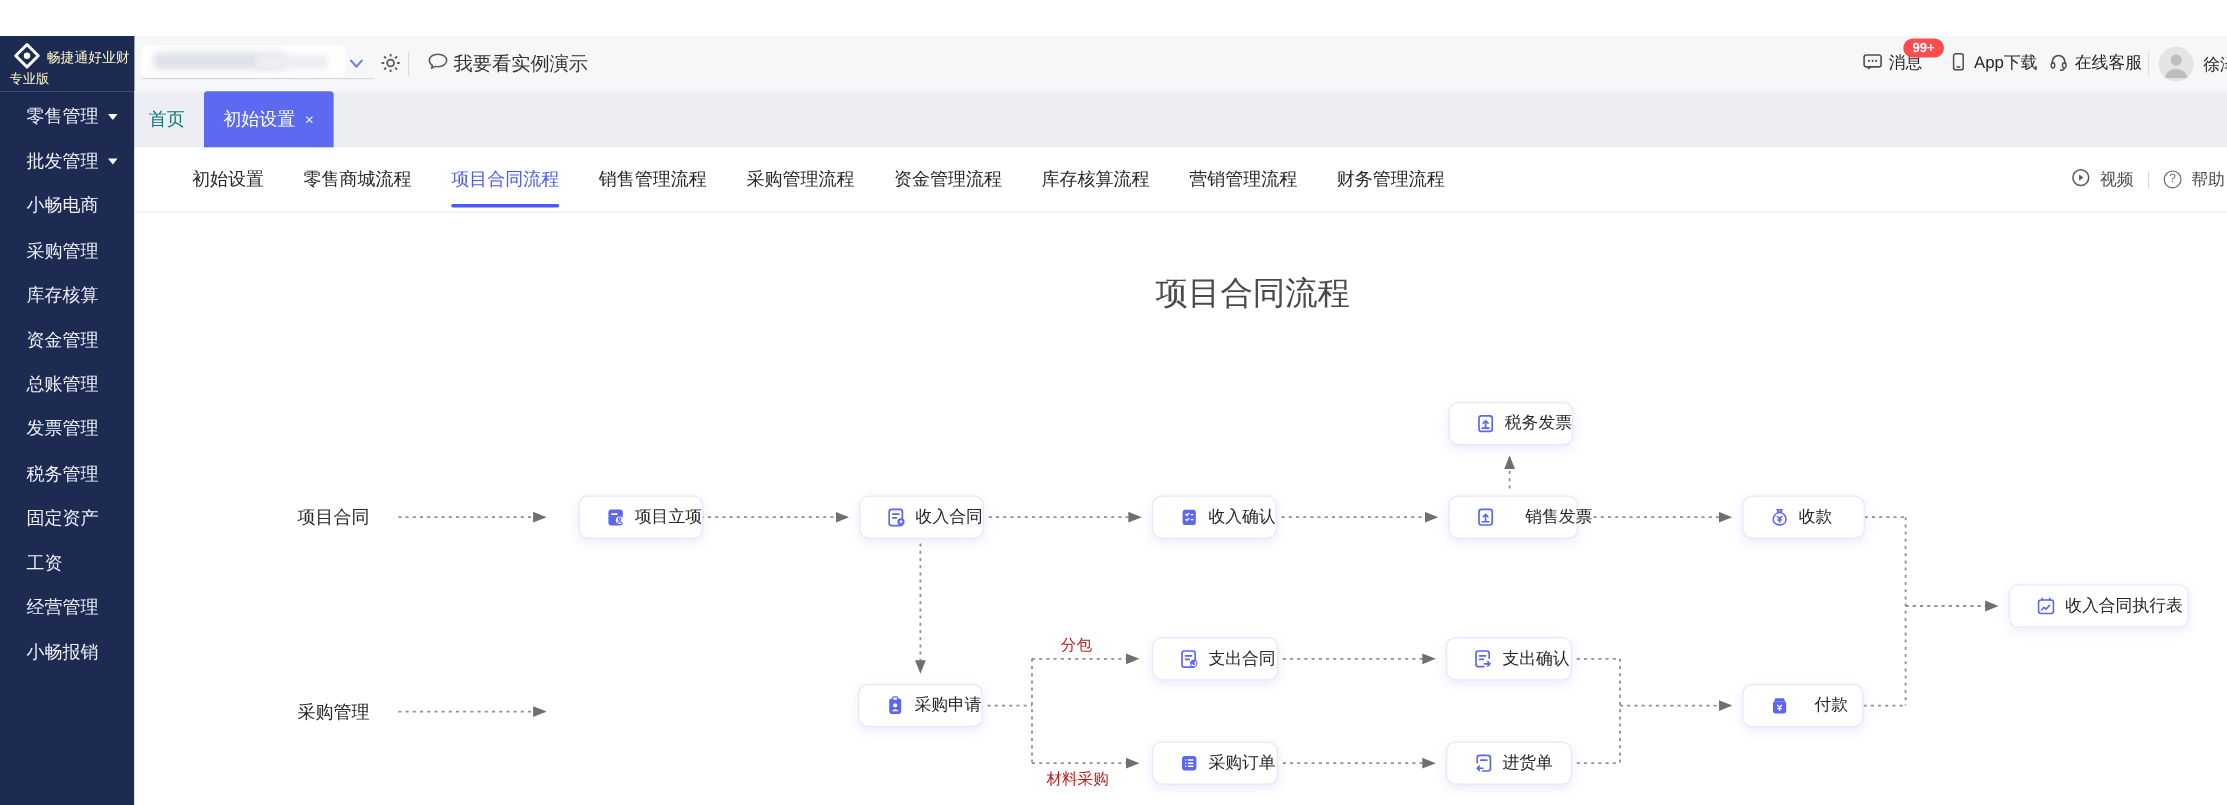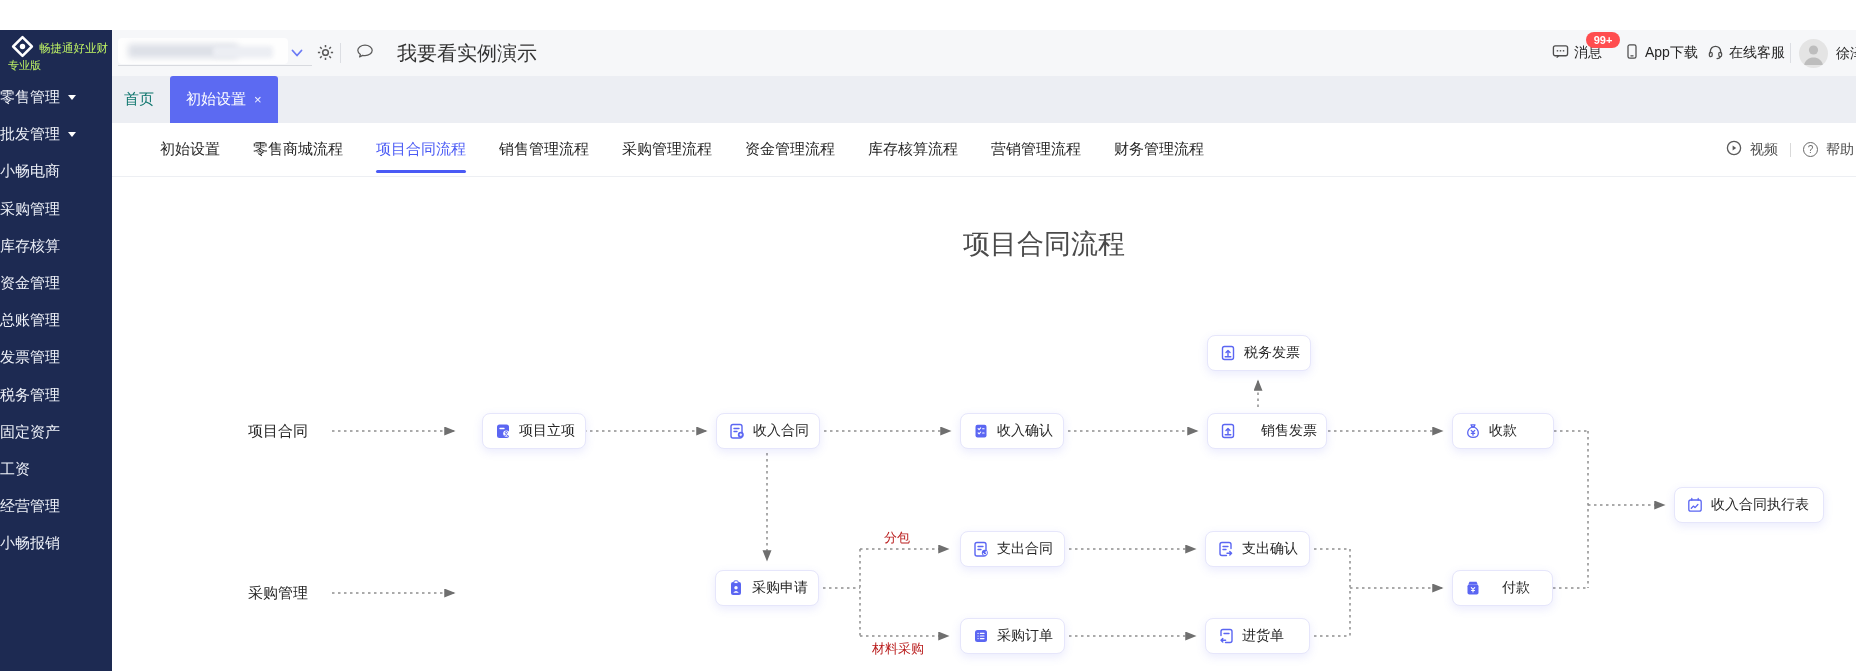--- a/index.html
+++ b/index.html
@@ -4,40 +4,40 @@
 <style>
   html,body{margin:0;padding:0;background:#fff;}
   .screen{position:relative;width:1856px;height:671px;overflow:hidden;background:#fff;
           font-family:"Liberation Sans","DejaVu Sans",sans-serif;color:#262626;}
 
   
   .topwhite{position:absolute;left:0;top:0;width:100%;height:30px;background:#fff;}
 
   
   .header{position:absolute;left:0;top:30px;width:100%;height:46px;background:#f6f7f9;}
-  .logo{position:absolute;left:0;top:0;width:112px;height:46px;background:#1d2a52;color:#bef264;}
+  .logo{position:absolute;left:0;top:0;width:112px;height:46px;background:#1d2a52;color:#fef9c3;}
   .logo-icon{position:absolute;left:10px;top:4px;}
   .brand-name{position:absolute;left:39px;top:11px;font-size:11.5px;white-space:nowrap;}
   .brand-edition{position:absolute;left:8px;top:28px;font-size:11px;}
   .acct-box{position:absolute;left:118px;top:8px;width:170px;height:26px;background:#fefefe;border-radius:4px;overflow:hidden;}
   .blob1{position:absolute;left:10px;top:6px;width:110px;height:14px;background:#dde0e7;border-radius:3px;filter:blur(3px);}
   .blob2{position:absolute;left:95px;top:8px;width:60px;height:12px;background:#eceef3;border-radius:3px;filter:blur(2px);}
   .acct-underline{position:absolute;left:118px;top:35px;width:194px;height:1px;background:#d8dadf;}
   .hicon{position:absolute;}
   .hdivider{position:absolute;width:1px;height:20px;background:#dcdee3;top:13px;}
-  .demo-group{position:absolute;left:356px;top:0;height:46px;display:flex;align-items:center;gap:23px;font-size:20px;color:#333;}
+  .demo-group{position:absolute;left:356px;top:0;height:46px;display:flex;align-items:center;gap:4px;font-size:16px;color:#333;}
   .right-group{position:absolute;top:0;height:46px;display:flex;align-items:center;gap:5px;font-size:14px;color:#262626;}
   .badge{position:absolute;left:1586px;top:2px;min-width:22px;height:16px;padding:0 6px;background:#ff4d4f;
          border-radius:9px;color:#fff;font-size:11px;font-weight:bold;display:flex;align-items:center;justify-content:center;}
   .avatar{position:absolute;left:1799px;top:9px;width:29px;height:29px;border-radius:50%;background:#e4e4e4;overflow:hidden;}
   .username{position:absolute;left:1836px;top:15px;font-size:14px;white-space:nowrap;}
 
   
   .sidebar{position:absolute;left:0;top:76px;width:112px;height:595px;background:#1d2a52;padding-top:3px;box-sizing:border-box;}
-  .side-item{height:37.2px;display:flex;align-items:center;color:#eef1f8;font-size:15px;font-weight:500;cursor:pointer;}
+  .side-item{height:37.2px;display:flex;align-items:center;padding-left:22px;color:#eef1f8;font-size:15px;font-weight:500;cursor:pointer;}
   .caret{width:0;height:0;border-left:4.5px solid transparent;border-right:4.5px solid transparent;border-top:5px solid #fff;margin-left:8px;}
 
   
   .tabstrip{position:absolute;left:112px;top:76px;right:0;height:47px;background:#eceef3;display:flex;align-items:center;}
   .tab-home{margin-left:12px;font-size:15px;color:#0f766e;cursor:pointer;}
   .tab-active{margin-left:16px;height:47px;display:flex;align-items:center;gap:8px;padding:0 16px;
               background:#5c6af2;color:#fff;font-size:15px;border-radius:3px 3px 0 0;cursor:pointer;}
   .tab-close{font-size:13px;opacity:.9;cursor:pointer;}
 
   
@@ -47,21 +47,21 @@
   .nav-item.active{color:#4a5af5;}
   .nav-item.active::after{content:"";position:absolute;left:0;right:0;bottom:3px;height:3px;background:#4a5af5;border-radius:2px;}
   .nav-right{margin-left:auto;display:flex;align-items:center;gap:8px;font-size:14px;color:#4d4d4d;padding-right:2px;}
   .qcircle{width:15px;height:15px;border:1.2px solid #6b6b6b;border-radius:50%;display:flex;align-items:center;justify-content:center;
            font-size:10px;color:#6b6b6b;box-sizing:border-box;}
   .nr-div{width:1px;height:14px;background:#d9d9d9;margin:0 4px;}
 
   
   .flow-title{position:absolute;left:884px;top:226px;width:320px;text-align:center;font-size:27px;color:#4a4a4a;}
   .connectors{position:absolute;left:0;top:0;pointer-events:none;}
-  .node{position:absolute;height:36px;box-sizing:border-box;display:flex;align-items:center;gap:7px;padding:0 11px;
+  .node{position:absolute;height:36px;box-sizing:border-box;display:flex;align-items:center;gap:7px;padding:0 21px;
         background:#fff;border:1px solid #e6e6fb;border-radius:8px;font-size:14px;color:#262626;
         box-shadow:0 3px 10px rgba(90,102,242,.13);cursor:pointer;white-space:nowrap;}
   .node svg{width:18px;height:18px;flex:none;}
   .row-label{position:absolute;font-size:15px;font-weight:500;color:#262626;}
   .branch-label{position:absolute;font-size:13px;color:#b91c1c;}
 </style>
 </head>
 <body>
 
 <div class="screen">
@@ -324,21 +324,21 @@
   <div class="node" style="left:1207px;top:335px;width:104px;">
     <svg viewBox="0 0 18 18">
         <g fill="none" stroke="#5b66f2" stroke-width="1.4" stroke-linecap="round" stroke-linejoin="round">
           <rect x="3.5" y="2.5" width="11" height="13" rx="2"></rect>
           <path d="M9 12V6.6M9 6.6l-2 2M9 6.6l2 2M6.2 12.8h5.6"></path>
         </g>
       </svg>
     <span>税务发票</span>
   </div>
 
-  <div class="node" style="left:1207px;top:413px;width:120px;gap:24px;">
+  <div class="node" style="left:1207px;top:413px;width:108px;gap:24px;">
     <svg viewBox="0 0 18 18">
         <g fill="none" stroke="#5b66f2" stroke-width="1.4" stroke-linecap="round" stroke-linejoin="round">
           <rect x="3.5" y="2.5" width="11" height="13" rx="2"></rect>
           <path d="M9 12V6.6M9 6.6l-2 2M9 6.6l2 2M6.2 12.8h5.6"></path>
         </g>
       </svg>
     <span>销售发票</span>
   </div>
 
   <div class="node" style="left:1452px;top:413px;width:102px;">

